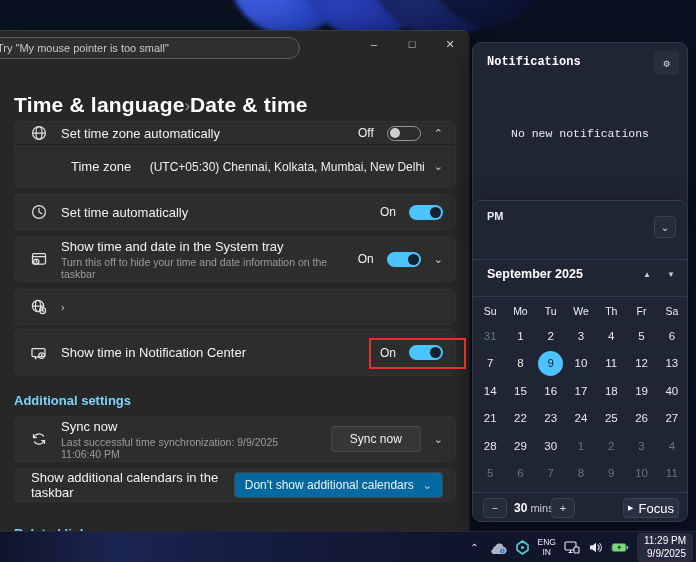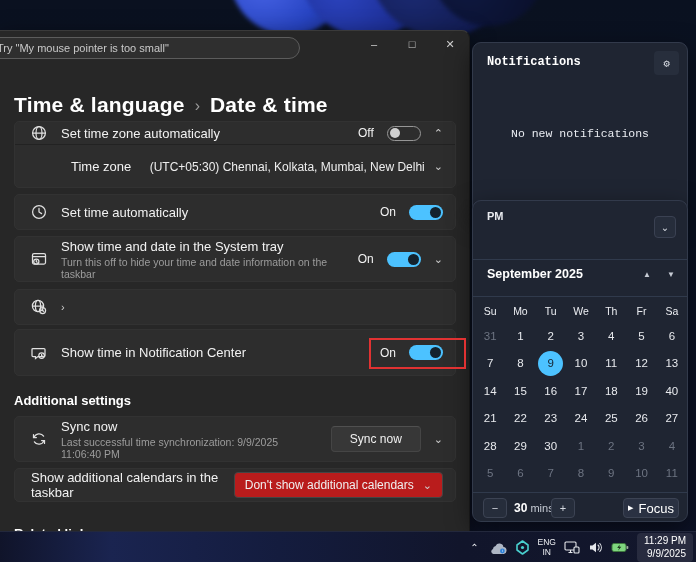--- a/index.html
+++ b/index.html
@@ -23,21 +23,21 @@
   .settings-window { position:absolute; left:0; top:30px; width:470px; height:501px;
         background:#272727; border-top:1px solid #3a3a3a; border-right:1px solid #1c1c1c;
         border-top-right-radius:8px; box-shadow:0 8px 24px rgba(0,0,0,.55); }
   .search { position:absolute; left:-18px; top:6px; width:318px; height:22px;
         background:#2f2f2f; border:1px solid #5c5c5c; border-radius:12px;
         display:flex; align-items:center; padding-left:14px; cursor:text; }
   .search span { font-size:11px; color:#c9c9c9; white-space:nowrap; }
   .win-controls { position:absolute; right:8px; top:2px; display:flex; gap:16px; }
   .wc { width:22px; height:22px; display:flex; align-items:center; justify-content:center;
         font-size:11px; color:#cfcfcf; cursor:pointer; }
-  .breadcrumb { position:absolute; left:14px; top:62px; display:flex; align-items:center; gap:10px; }
+  .breadcrumb { position:absolute; left:14px; top:62px; display:flex; align-items:center; }
   .bc-item { font-size:21px; font-weight:700; color:#fff; letter-spacing:.2px; }
   .bc-item.parent { cursor:pointer; }
   .bc-sep { font-size:16px; color:#9a9a9a; padding-top:2px; }
 
   .content { position:absolute; left:0; top:90px; width:470px; height:411px; overflow:hidden; }
   .card { position:absolute; left:14px; width:442px; background:#2d2d2d;
           border:1px solid #323232; border-radius:5px; overflow:hidden; }
   .row { display:flex; align-items:center; padding:0 12px 0 14px; gap:13px; height:100%; }
   .row .grow { flex:1; min-width:0; }
   .t1 { font-size:13px; color:#f2f2f2; }
@@ -59,29 +59,29 @@
   .cardA .tzrow { height:43px; }
   .tzvalue { display:flex; align-items:center; gap:9px; }
   .tzvalue .val { font-size:12px; color:#eee; }
 
   .cardB { top:73px;  height:36px; }
   .cardC { top:115px; height:46px; }
   .cardD { top:168px; height:36px; }
   .cardE { top:208px; height:47px; }
   .red-box { position:absolute; left:369px; top:217px; width:97px; height:31px;
              border:2px solid #e13232; z-index:6; pointer-events:none; }
-  .sec-hdr { position:absolute; left:14px; font-size:13px; font-weight:700; color:#ffffff; }
+  .sec-hdr { position:absolute; left:14px; font-size:13px; font-weight:700; color:#7dd3fc; }
   .sec1 { top:272px; } .sec2 { top:405px; }
   .cardF { top:295px; height:46px; }
   .btn { background:#373737; border:1px solid #454545; border-top-color:#505050; border-radius:4px;
          font-size:12px; color:#f0f0f0; display:flex; align-items:center; justify-content:center; cursor:pointer; }
   .sync-btn { width:90px; height:26px; }
   .cardG { top:347px; height:34px; }
   .cardG .row { padding-left:16px; }
-  .dropdown { background:#b91c1c; border:1px solid #454545; border-radius:4px; height:26px;
+  .dropdown { background:#0369a1; border:1px solid #454545; border-radius:4px; height:26px;
               display:flex; align-items:center; gap:9px; padding:0 10px; cursor:pointer; }
   .dropdown .val { font-size:12px; color:#f0f0f0; white-space:nowrap; }
 
   
   .panel { position:absolute; left:472px; width:216px; background:#1f2532;
            border:1px solid #323a4b; border-radius:9px; box-shadow:0 8px 24px rgba(0,0,0,.5); }
   .notif { top:42px; height:172px;font-family:Liberation Mono, monospace; }
   .notif-title { position:absolute; left:14px; top:12px; font-size:12px; font-weight:700; color:#fff; }
   .gear-btn { position:absolute; right:8px; top:8px; width:25px; height:24px; border-radius:4px;
               background:#272e3c; display:flex; align-items:center; justify-content:center;

